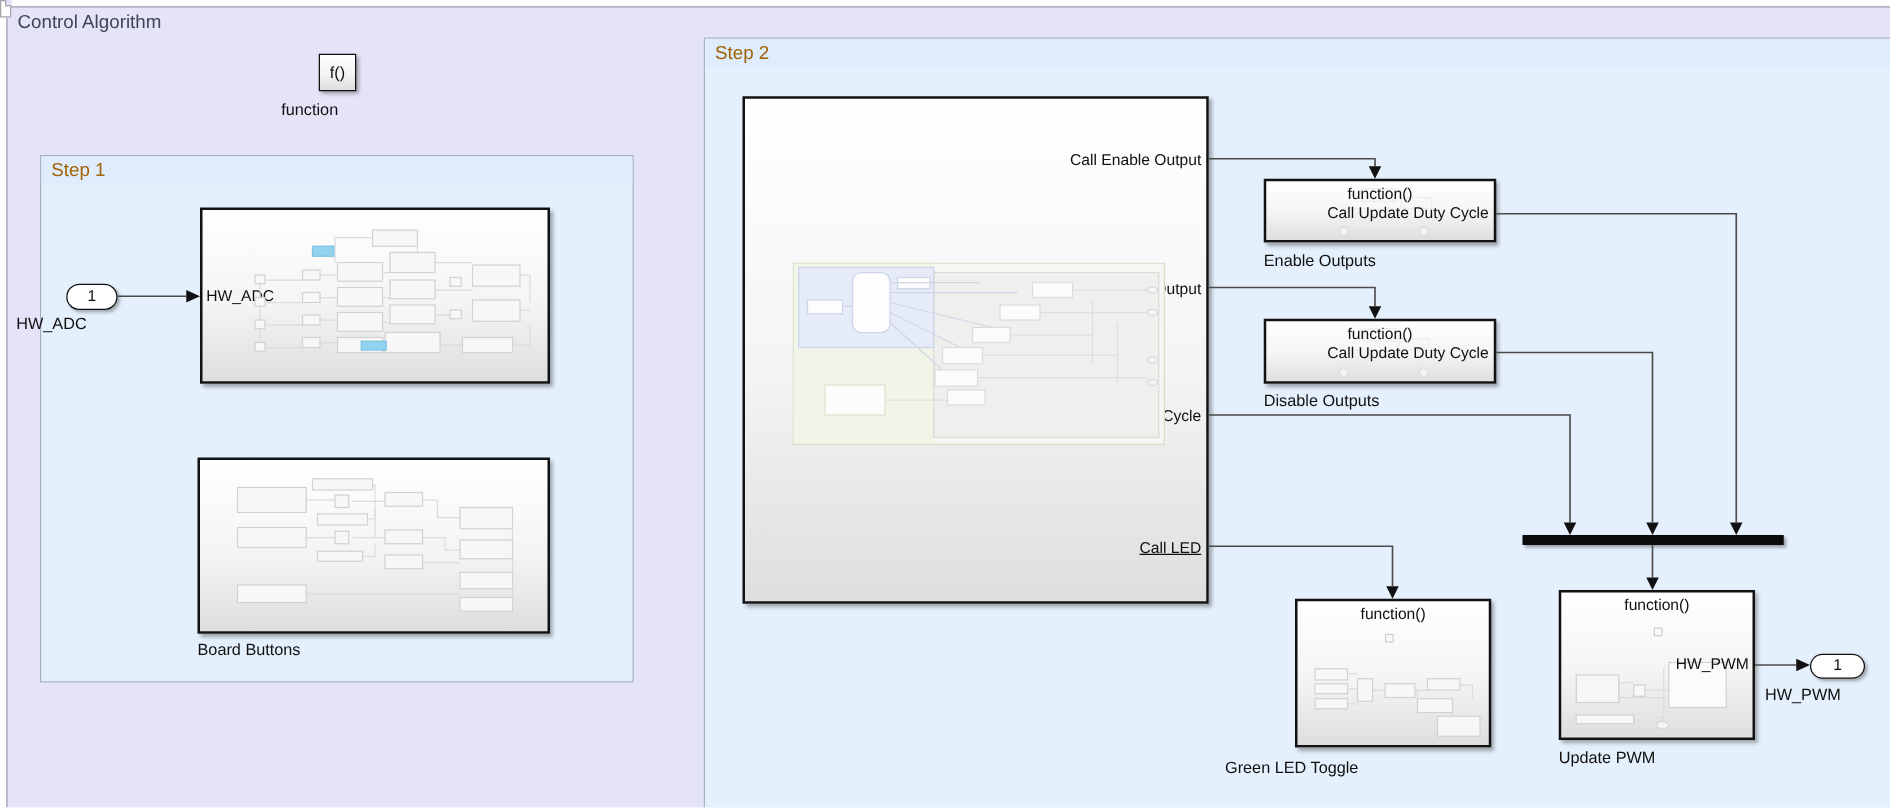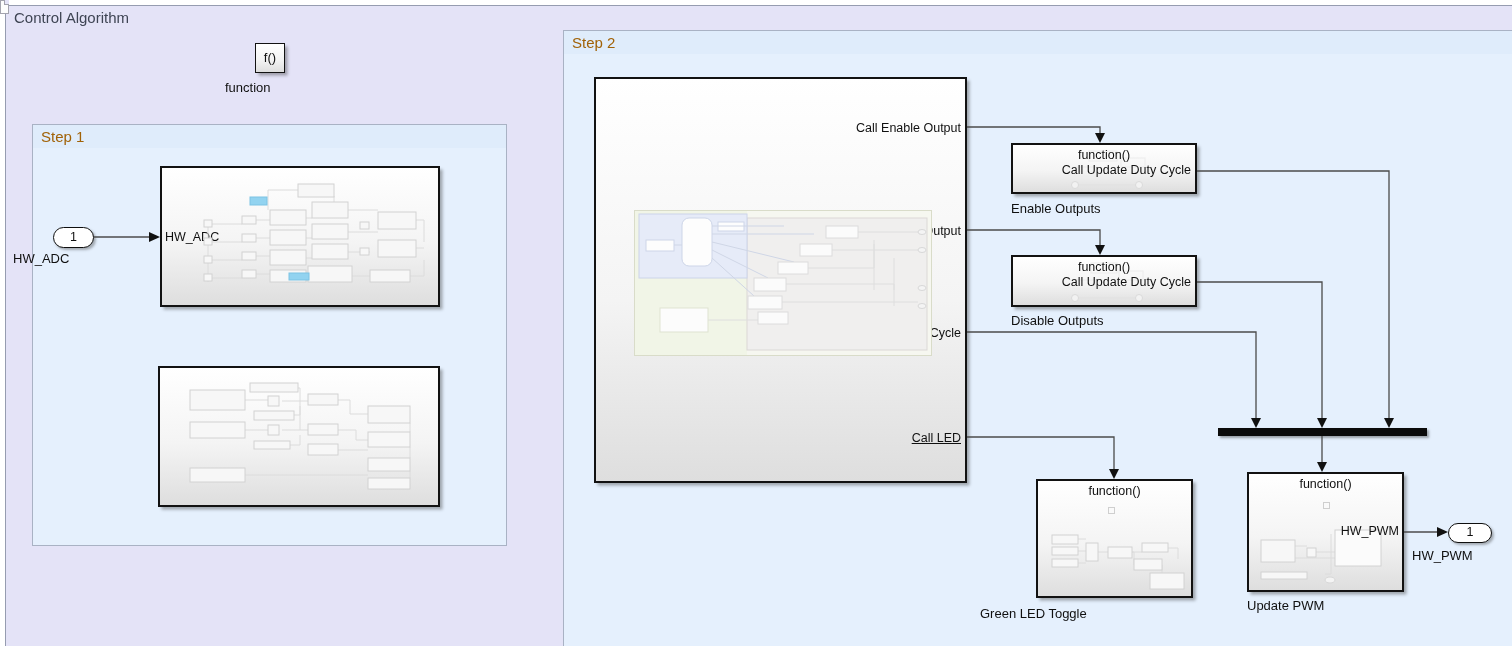--- a/index.html
+++ b/index.html
@@ -137,20 +137,21 @@
         <rect x="128" y="14" width="30" height="11"></rect>
         <rect x="128" y="44" width="30" height="11"></rect>
         <rect x="128" y="64" width="30" height="11"></rect>
         <rect x="188" y="26" width="42" height="17"></rect>
         <rect x="188" y="52" width="42" height="15"></rect>
         <rect x="188" y="78" width="42" height="13"></rect>
         <rect x="188" y="98" width="42" height="11"></rect>
       </g>
     </svg>
   </div>
+  <div class="block-name" style="left:158px;top:512px;width:282px;">Board Buttons</div>
 
   <div class="block z3" style="left:594px;top:77px;width:373px;height:406px;">
     <div class="portlabel" style="right:4px;top:42px;">Call Enable Output</div>
     <div class="portlabel" style="right:4px;top:145px;">Call Disable Output</div>
     <div class="portlabel" style="right:4px;top:247px;">Call Update Duty Cycle</div>
     <div class="portlabel" style="right:4px;top:352px;text-decoration:underline;">Call LED</div>
     <svg class="thumb" style="left:38px;top:131px;" width="298" height="146" viewBox="0 0 298 146">
       <rect x="0.5" y="0.5" width="297" height="145" fill="#f6f7f0" stroke="#d9dcc9"></rect>
       <rect x="1" y="1" width="112" height="144" fill="#f0f4e3" opacity="0.7"></rect>
       <rect x="113" y="8" width="180" height="132" fill="#f0efee" stroke="#dbd8d6"></rect>

